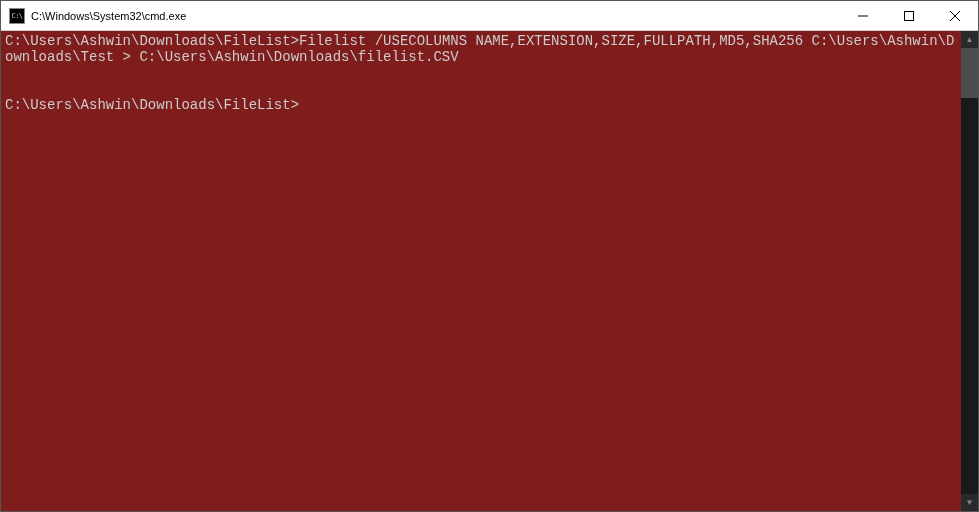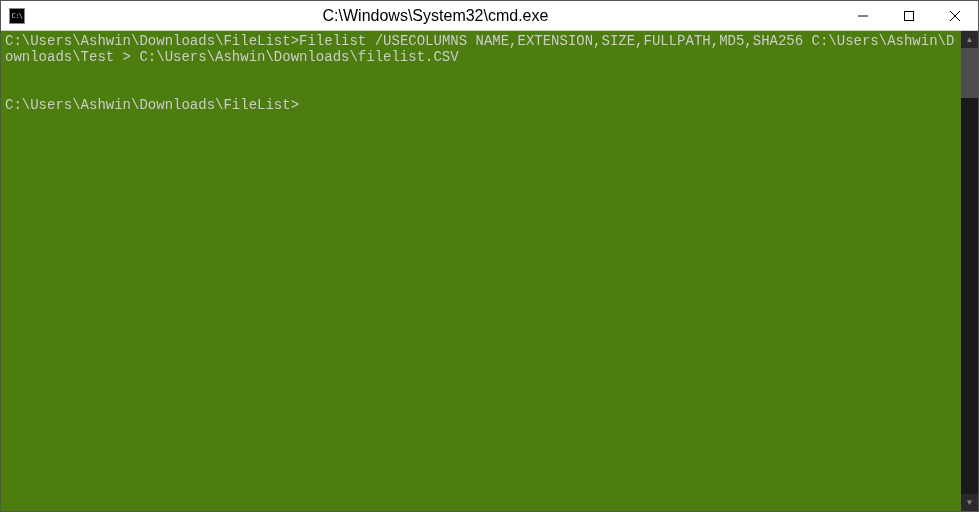--- a/index.html
+++ b/index.html
@@ -39,24 +39,23 @@
       border: 1px solid #888;
       display: flex;
       align-items: center;
       justify-content: center;
       font-size: 7px;
       color: #ccc;
       font-family: monospace;
       letter-spacing: -0.5px;
     }
     .titlebar-title {
-      font-size: 16px;
+      font-size: 11px;
       color: #000;
       flex: 1;
-      text-align: center;
     }
     .titlebar-controls {
       display: flex;
       height: 100%;
     }
     .titlebar-btn {
       width: 46px;
       height: 100%;
       display: flex;
       align-items: center;
@@ -70,21 +69,21 @@
       height: 10px;
     }
     .terminal-wrapper {
       flex: 1;
       display: flex;
       background: #0c0c0c;
       overflow: hidden;
     }
     .terminal {
       flex: 1;
-      background: #4d7c0f;
+      background: #7f1d1d;
       color: #cccccc;
       font-family: Consolas, "Courier New", monospace;
       font-size: 14px;
       line-height: 16px;
       padding: 2px 0 2px 4px;
       white-space: pre-wrap;
       word-break: break-all;
       overflow: hidden;
     }
     .scrollbar {

